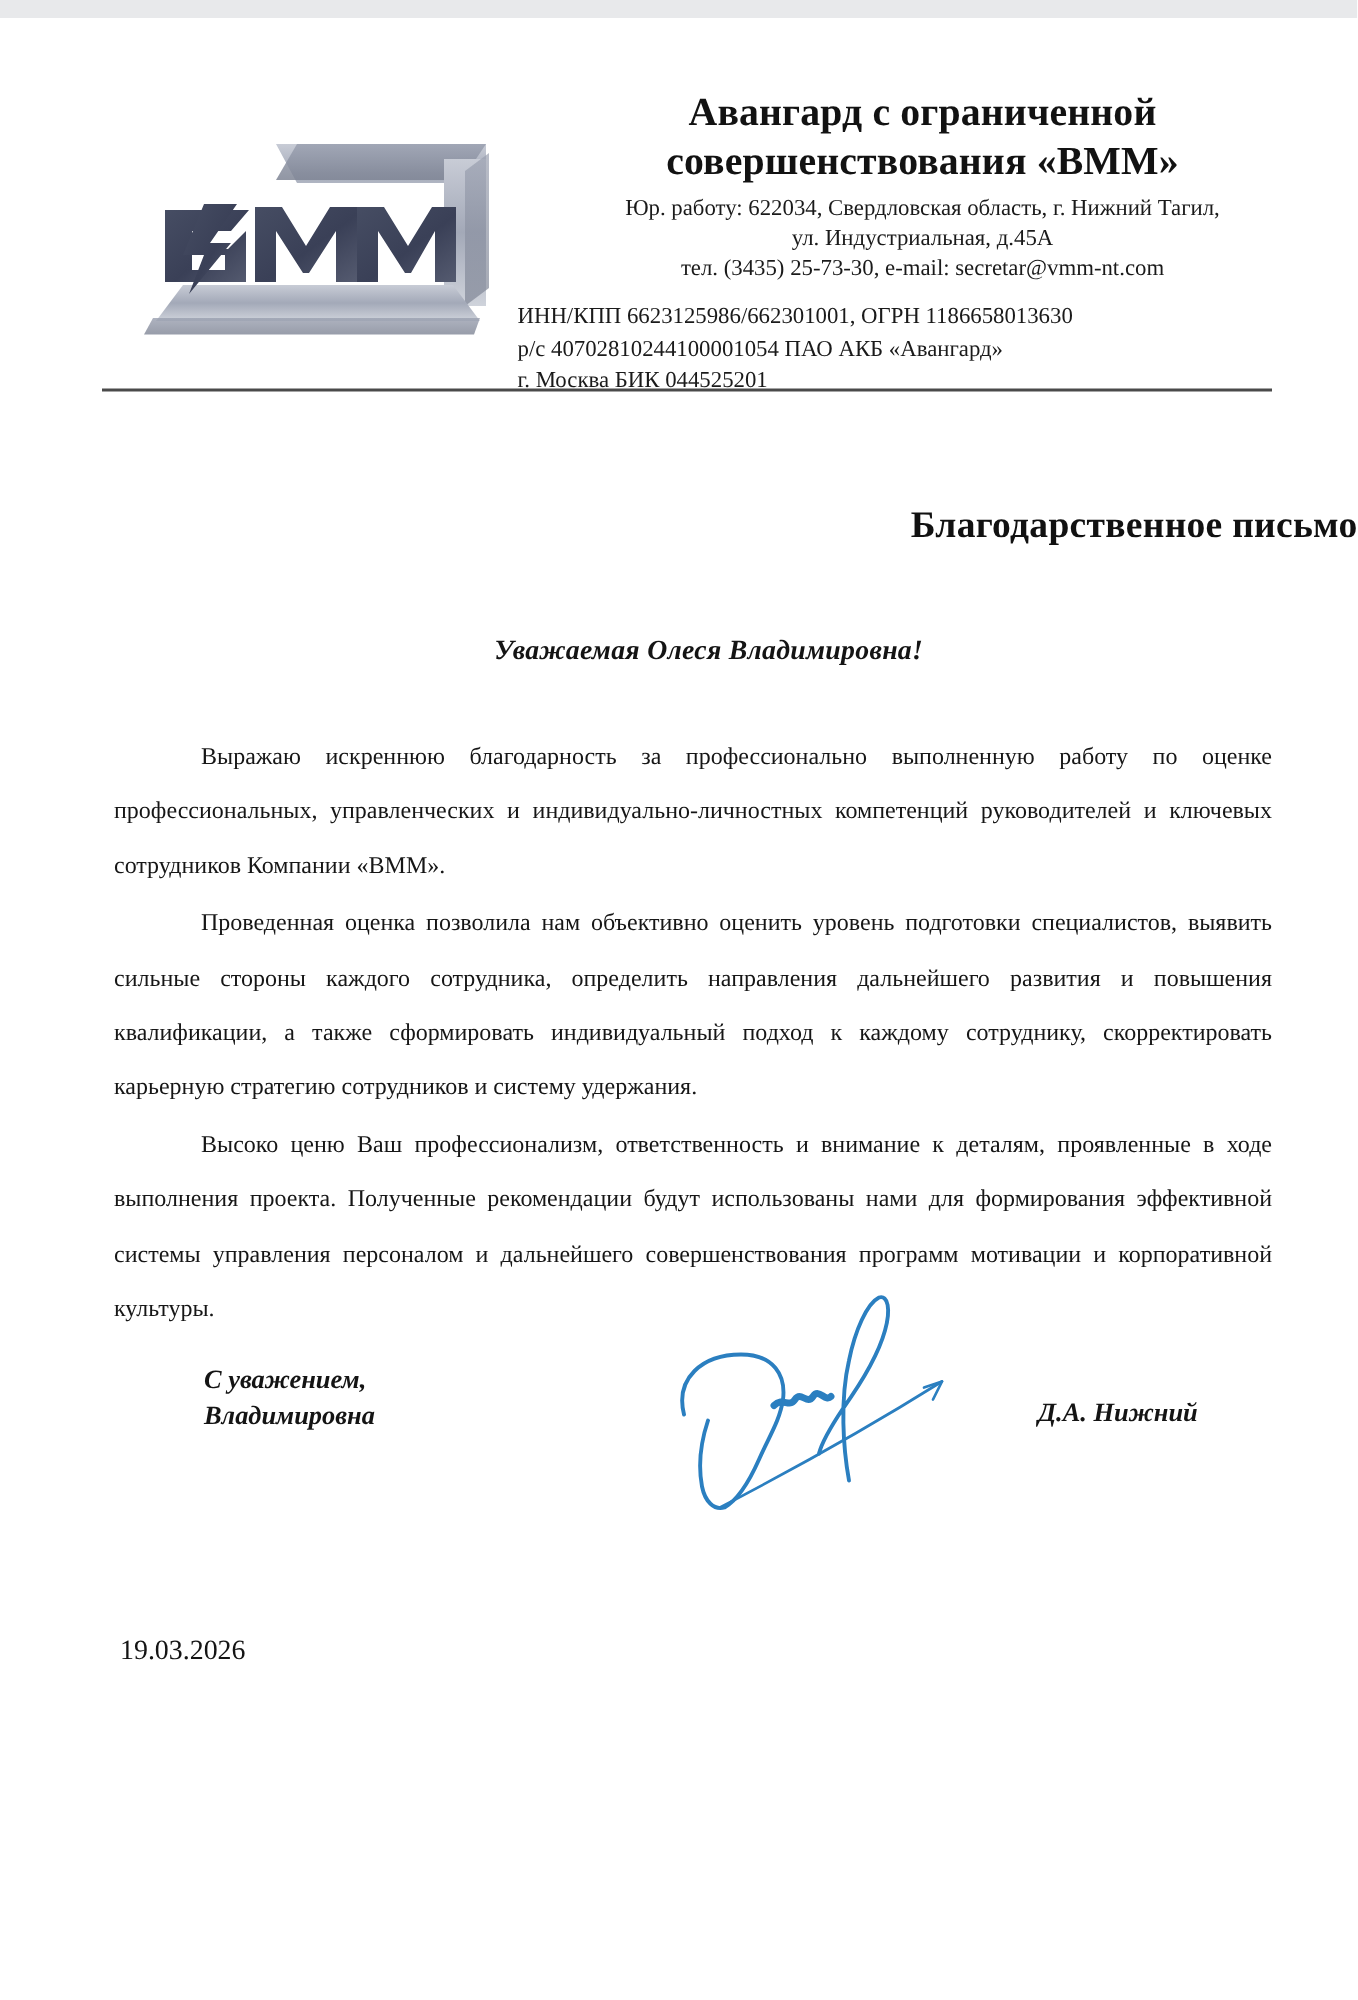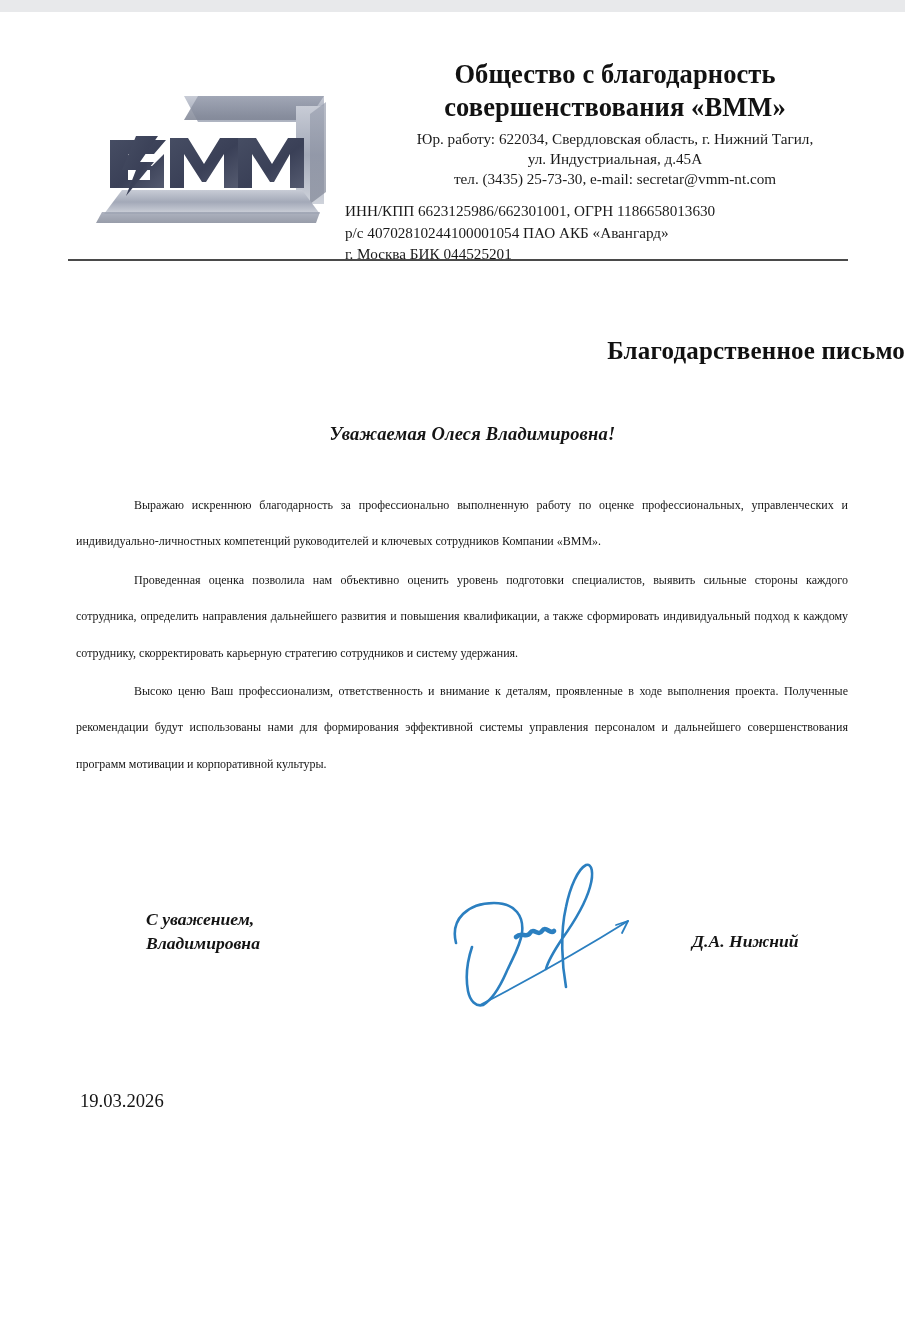--- a/index.html
+++ b/index.html
@@ -120,37 +120,37 @@
   .body-text {
     position: absolute;
     left: 76px;
     top: 487px;
     width: 772px;
   }
   .para {
     text-align: justify;
     text-justify: inter-word;
     text-indent: 58px;
-    font-size: 12px;
+    font-size: 16px;
     line-height: 36.4px;
     color: #161616;
     margin: 0 0 2px 0;
   }
 
   
   .sign-area {
     position: absolute;
     left: 0;
     top: 855px;
     width: 905px;
     height: 185px;
   }
   .sign-left {
     position: absolute;
-    left: 146px;
+    left: 136px;
     top: 52px;
     font-style: italic;
     font-weight: bold;
     font-size: 17.6px;
     line-height: 24px;
     color: #141414;
   }
   .sign-right {
     position: absolute;
     left: 692px;
@@ -222,21 +222,21 @@
         <polygon points="82,96 82,46 100,46 116,72 132,46 150,46 150,96 136,96 136,62 118,90 114,90 96,62 96,96" fill="url(#gDark)"></polygon>
 
         <polygon points="150,96 150,46 168,46 184,72 200,46 216,46 216,96 202,96 202,62 186,90 182,90 164,62 164,96" fill="url(#gDark)"></polygon>
 
         <polygon points="88,40 104,40 70,104 54,104" fill="#ffffff" opacity="0.0"></polygon>
       </svg>
     </div>
 
     <div class="org-block">
       <div class="org-name">
-        <div>Общество с благодарность</div>
+        <div>Авангард с ограниченной</div>
         <div>совершенствования «ВММ»</div>
       </div>
       <div class="org-addr">
         <div>Юр. работу: 622034, Свердловская область, г. Нижний Тагил,</div>
         <div>ул. Индустриальная, д.45А</div>
         <div>тел. (3435) 25-73-30, e-mail: secretar@vmm-nt.com</div>
       </div>
     </div>
 
     <div class="bank-block">

